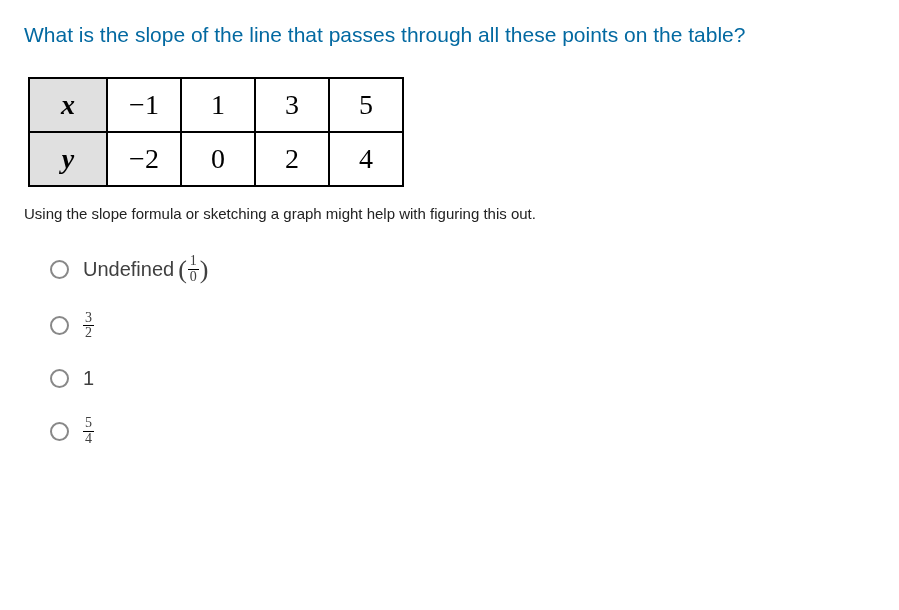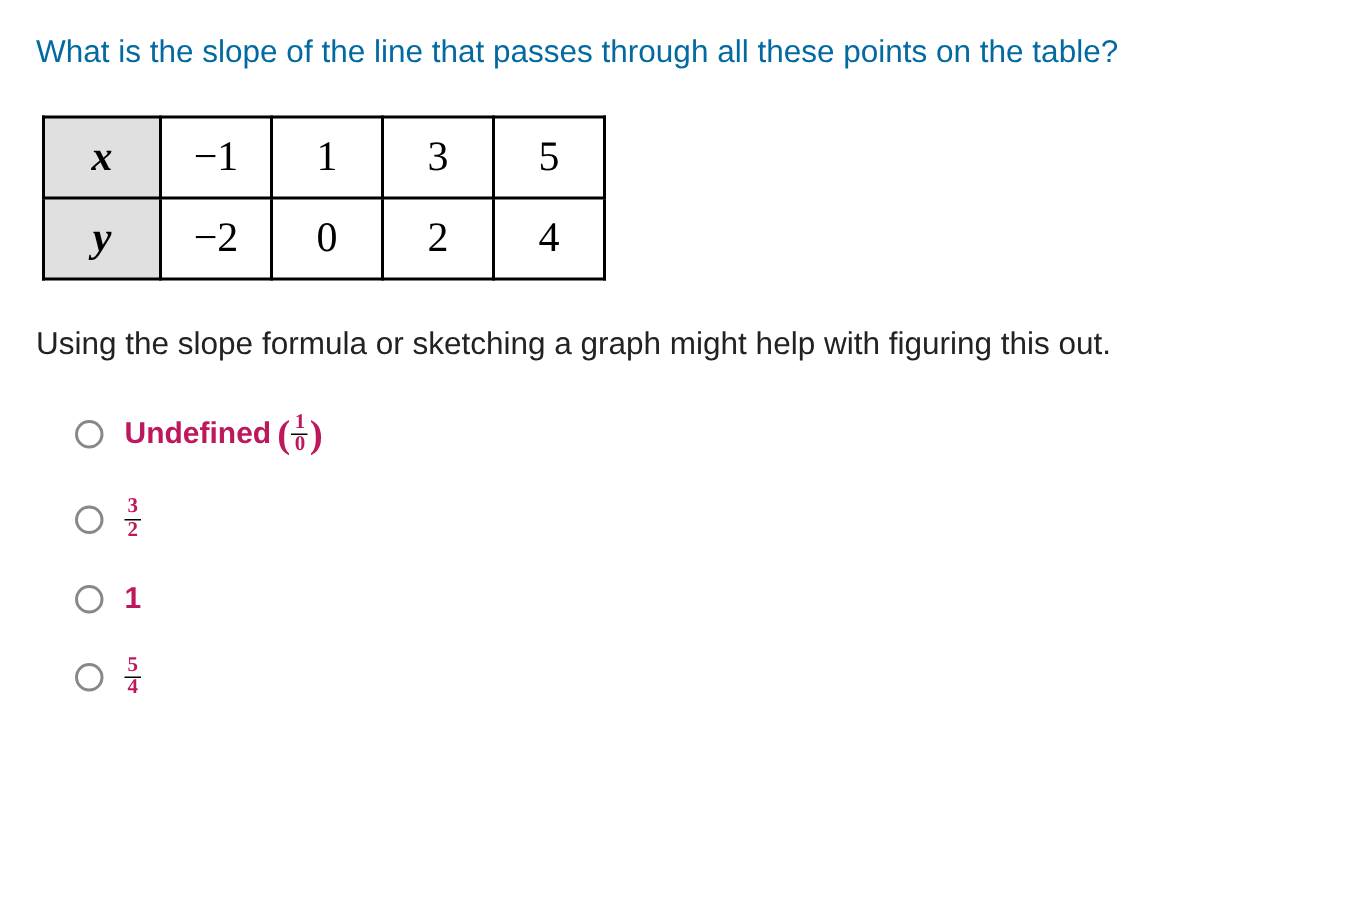--- a/index.html
+++ b/index.html
@@ -14,23 +14,23 @@
       font-size: 20px;
       color: #000000;
     }
     .question-text {
       font-size: 21px;
       color: #0369a1;
       margin-bottom: 28px;
       line-height: 1.4;
     }
     .hint-text {
-      font-size: 21px;
+      font-size: 15px;
       color: #222222;
-      margin-top: 28px;
+      margin-top: 16px;
       margin-bottom: 30px;
       line-height: 1.4;
     }
     table.data-table {
       border-collapse: collapse;
       margin-left: 4px;
       margin-bottom: 8px;
     }
     table.data-table td {
       border: 2px solid #000000;
@@ -61,24 +61,23 @@
       width: 19px;
       height: 19px;
       border: 2px solid #888888;
       border-radius: 50%;
       margin-right: 14px;
       flex-shrink: 0;
       background: #ffffff;
     }
     .option-label {
       font-size: 20px;
-      color: #be185d;
+      color: #404040;
       display: inline-flex;
       align-items: center;
-      font-weight: bold;
     }
     .fraction {
       display: inline-flex;
       flex-direction: column;
       align-items: center;
       vertical-align: middle;
       font-size: 14px;
       line-height: 1.05;
       font-family: "Times New Roman", Times, serif;
     }

